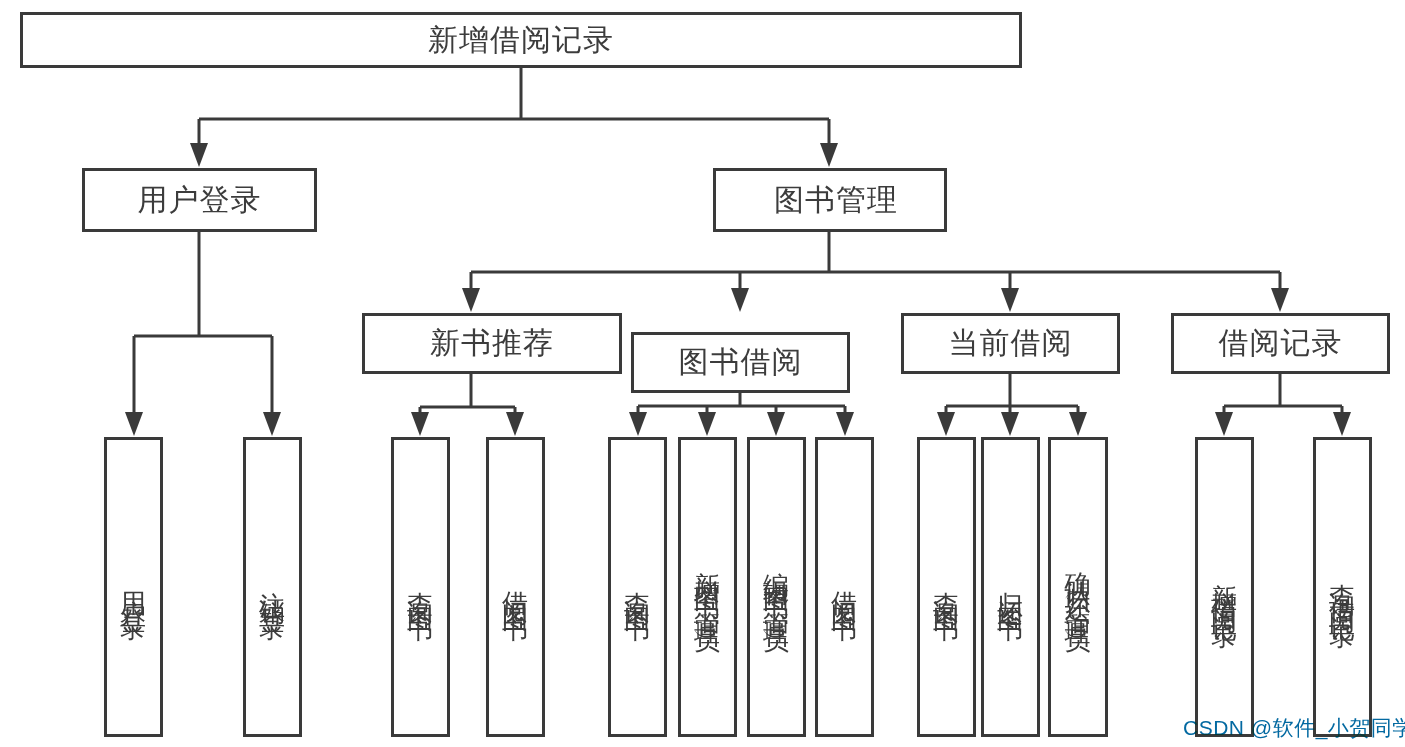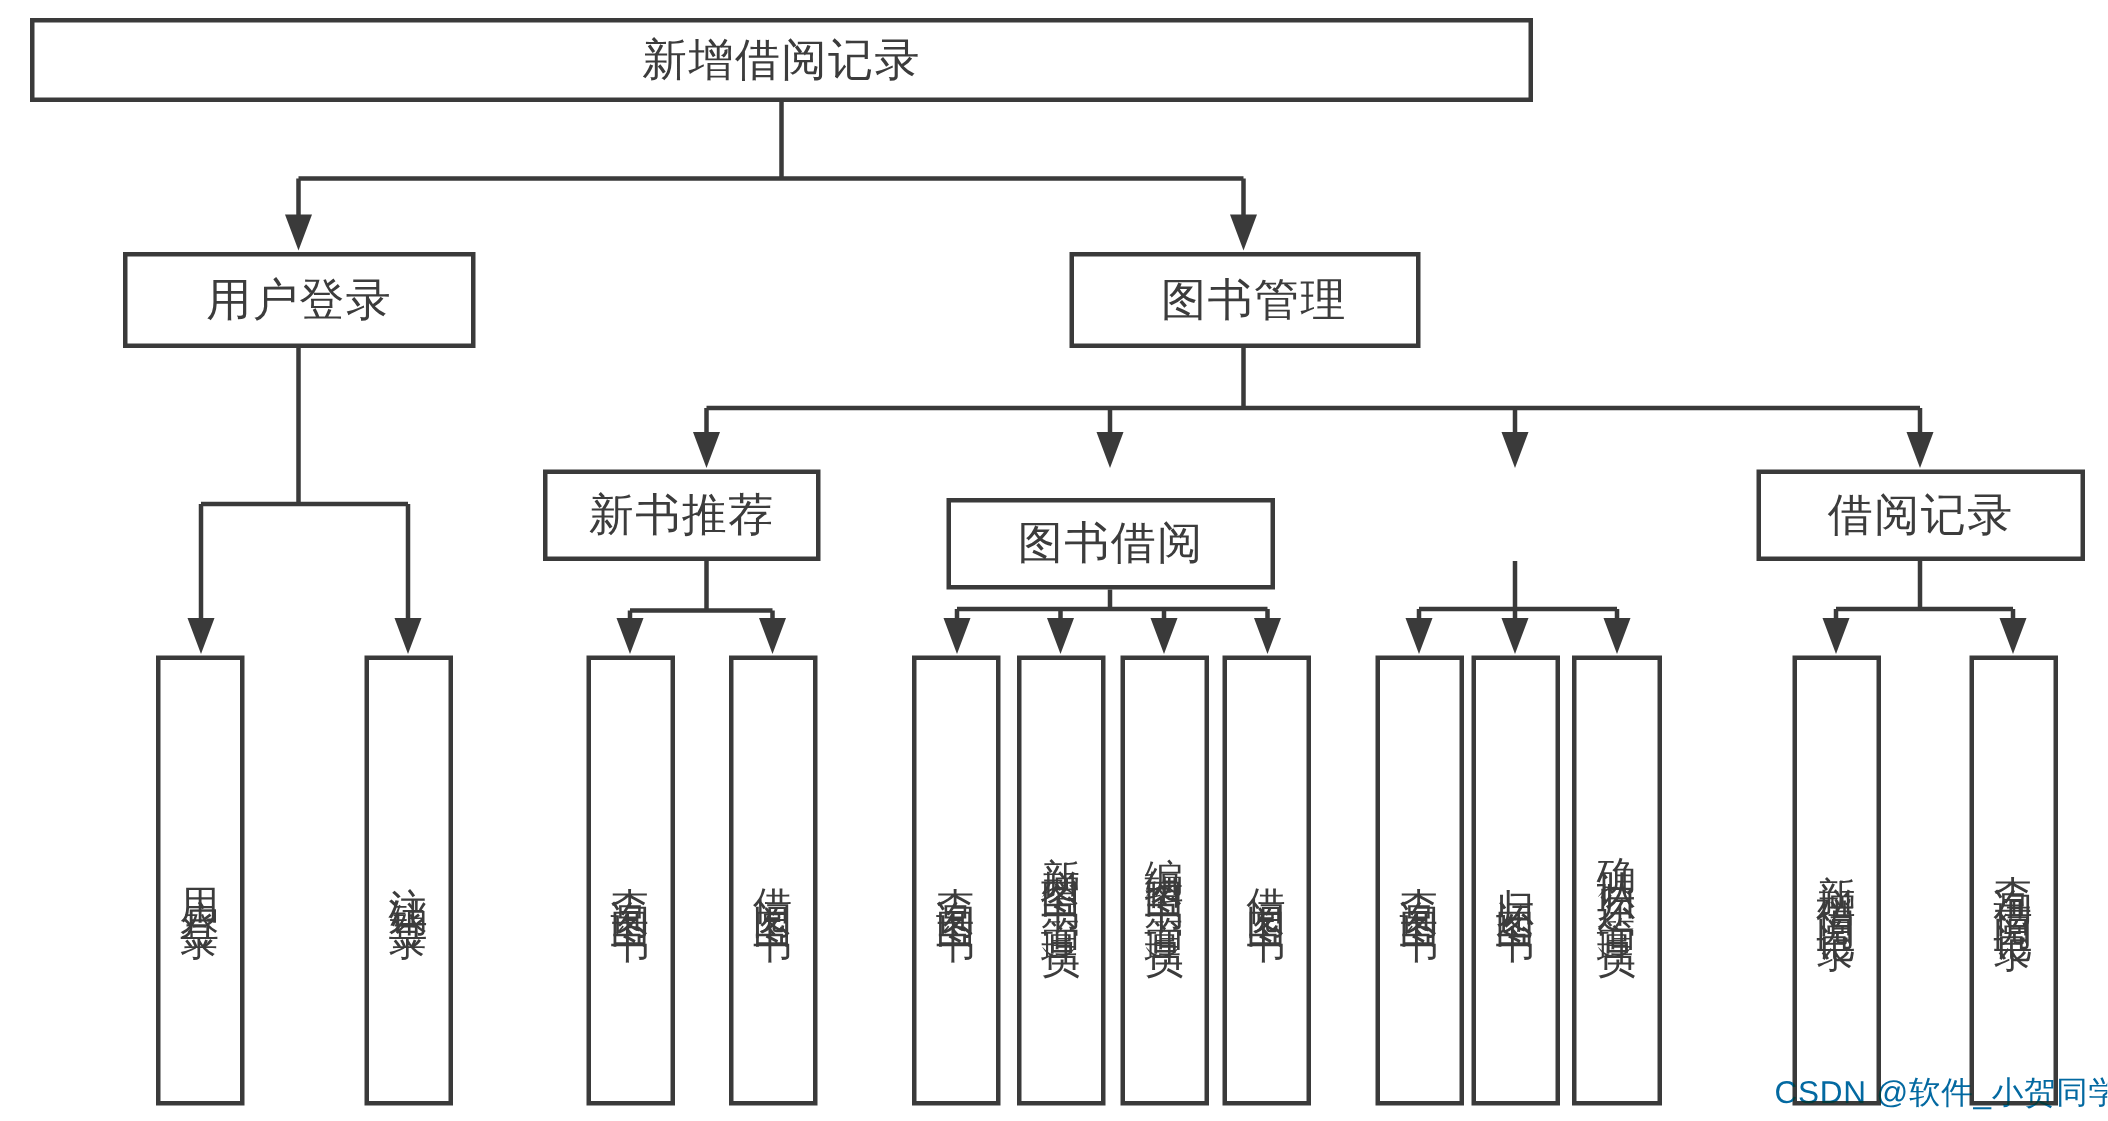--- a/index.html
+++ b/index.html
@@ -102,22 +102,23 @@
       <polygon points="1215,412 1233,412 1224,436"></polygon>
       <polygon points="1333,412 1351,412 1342,436"></polygon>
     </g>
   </svg>
 
   <div class="node hbox" style="left:20px; top:12px; width:1002px; height:56px;">新增借阅记录</div>
 
   <div class="node hbox" style="left:82px; top:168px; width:235px; height:64px;">用户登录</div>
   <div class="node hbox" style="left:713px; top:168px; width:234px; height:64px;padding-left:12px;">图书管理</div>
 
-  <div class="node hbox" style="left:362px; top:313px; width:185px; height:61px;text-align:center;">新书推荐</div>
+  <div class="node hbox" style="left:362px; top:313px; width:260px; height:61px;text-align:center;">新书推荐</div>
   <div class="node hbox" style="left:631px; top:332px; width:219px; height:61px;">图书借阅</div>
+  <div class="node hbox" style="left:901px; top:313px; width:219px; height:61px;">当前借阅</div>
   <div class="node hbox" style="left:1171px; top:313px; width:219px; height:61px;">借阅记录</div>
 
   <div class="node vbox" style="left:104px;">用户登录</div>
   <div class="node vbox" style="left:243px;">注销登录</div>
 
   <div class="node vbox" style="left:391px;">查询图书</div>
   <div class="node vbox" style="left:486px;">借阅图书</div>
 
   <div class="node vbox" style="left:608px;">查询图书</div>
   <div class="node vbox" style="left:678px;">新增图书（管理员）</div>

